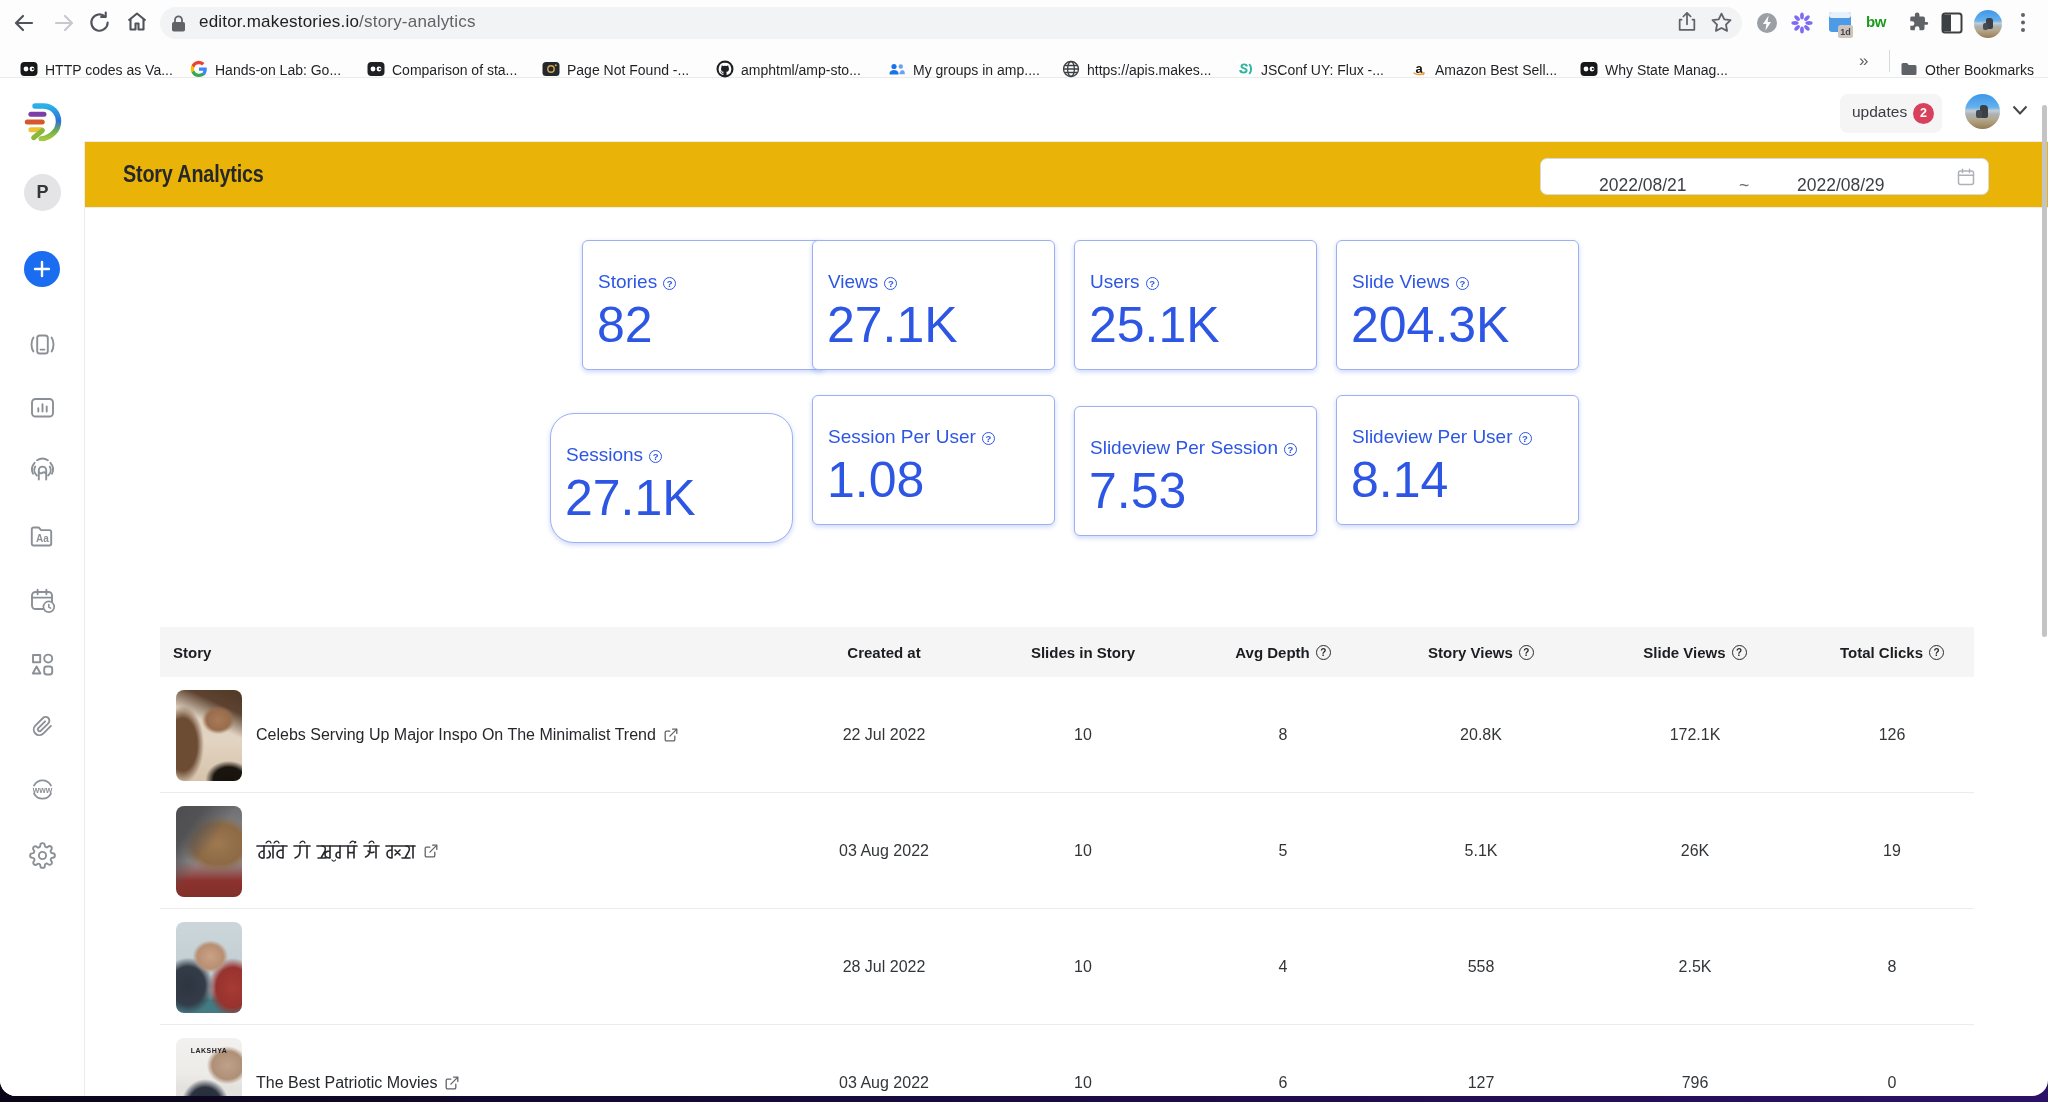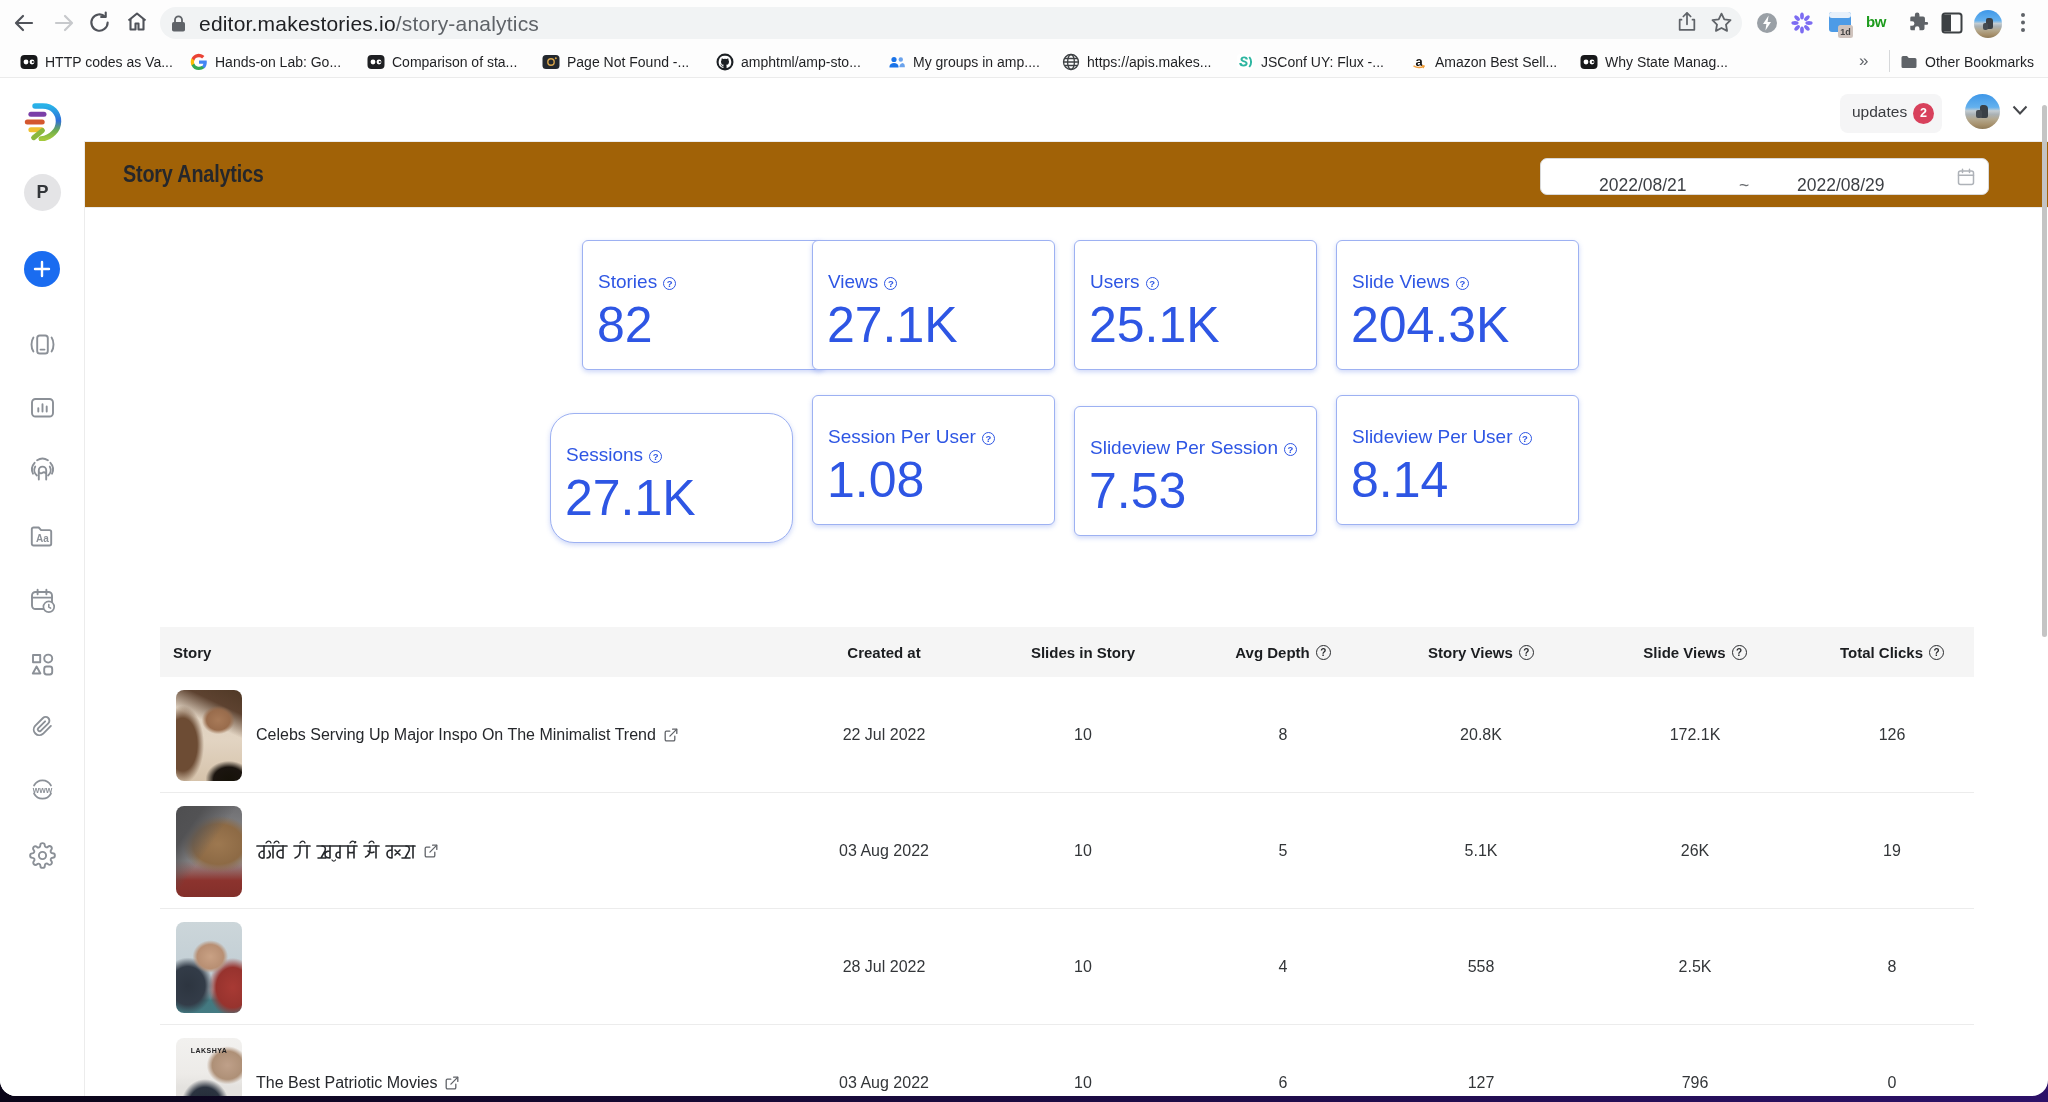--- a/index.html
+++ b/index.html
@@ -7,37 +7,37 @@
   body { font-family:"Liberation Sans", sans-serif;
          background:linear-gradient(90deg,#0a0518 0%,#1c0b45 55%,#2c1168 100%); }
   .window { position:absolute; left:0; top:0; width:2048px; height:1096px;
             background:#fff; border-radius:0 0 16px 16px; overflow:hidden; }
   .abs { position:absolute; }
 
   
   .toolbar { position:absolute; left:0; top:0; width:2048px; height:45px; background:#fdfdfd; }
   .omnibox { position:absolute; left:160px; top:7px; width:1582px; height:32px;
              background:#f1f3f4; border-radius:16px; }
-  .urltext { position:absolute; left:199px; top:12px; font-size:21px; color:#202124; letter-spacing:.2px;}
+  .urltext { position:absolute; left:199px; top:12px; font-size:17px; color:#202124; letter-spacing:.2px;}
   .urltext .path { color:#5f6368; }
   .navic { position:absolute; top:0; }
 
   
   .bookbar { position:absolute; left:0; top:45px; width:2048px; height:33px; background:#fdfdfd;
              border-bottom:1px solid #ebebeb; }
-  .bm { position:absolute; top:45px; height:33px; display:flex; align-items:center; gap:7px;
+  .bm { position:absolute; top:45px; height:33px; display:flex; align-items:flex-end; gap:7px;
         font-size:14px; color:#1f2023; }
   .bm .fav { width:18px; height:18px; flex:0 0 auto; }
 
   
   .appbar { position:absolute; left:0; top:78px; width:2048px; height:63px; background:#fff; }
   .sidebar { position:absolute; left:0; top:141px; width:85px; height:956px; background:#fff;
              border-right:1px solid #ececec; }
 
-  .headband { position:absolute; left:85px; top:141px; width:1963px; height:67px; background:#a16207;
+  .headband { position:absolute; left:85px; top:141px; width:1963px; height:67px; background:#eab308;
               border-top:1px solid #ececec; border-bottom:1px solid #ececec; }
   .htitle { position:absolute; left:38px; top:19px; font-size:23px; font-weight:bold; color:#25272b; transform:scaleX(.86); transform-origin:left center; letter-spacing:-.2px; }
 
   .datebox { position:absolute; left:1455px; top:16px; width:449px; height:37px;
              border:1px solid #d9d9d9; border-radius:7px; background:#fff;
              font-size:17.5px; color:#3c3f44; }
   .datebox span { position:absolute; top:16px; }
 
   
   .card { position:absolute; width:243px; height:130px; background:#fff;

